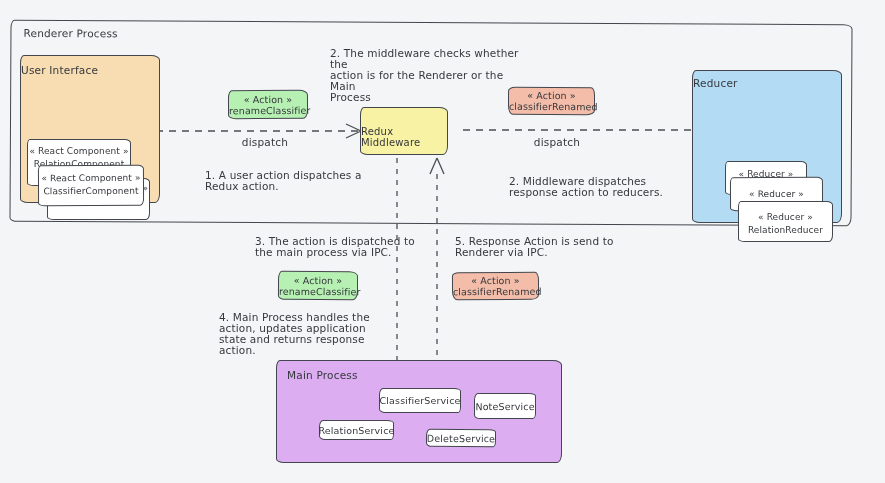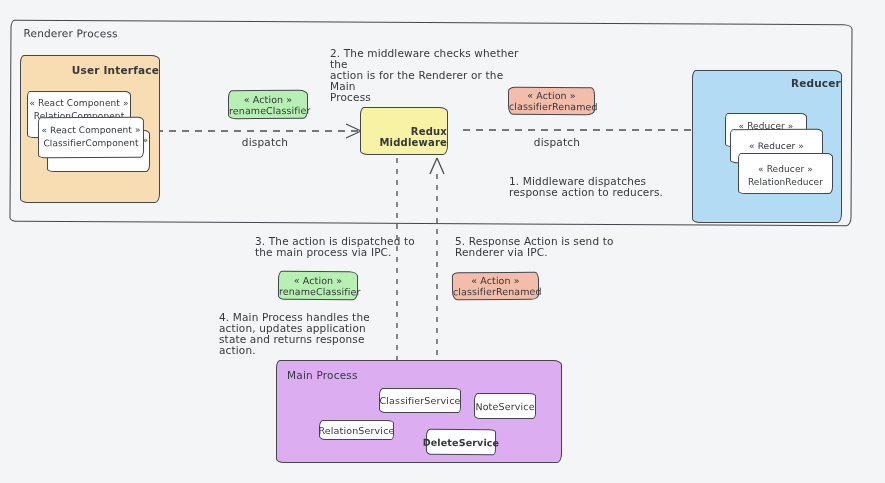--- a/index.html
+++ b/index.html
@@ -21,26 +21,26 @@
   .abs{position:absolute;}
   .sk{border:1.4px solid var(--ink);border-radius:4px 9px 5px 8px / 8px 5px 9px 4px;}
   .sk2{border:1.3px solid var(--ink);border-radius:7px 4px 8px 5px / 4px 8px 5px 9px;}
   .r1{transform:rotate(-.25deg);}
   .r2{transform:rotate(.3deg);}
   .hatch{background-image:repeating-linear-gradient(135deg, rgba(255,255,255,.55) 0 1.5px, transparent 1.5px 9px);}
   .hatch-lite{background-image:repeating-linear-gradient(135deg, rgba(255,255,255,.22) 0 2px, transparent 2px 14px);}
   .lbl{font-size:10.5px;letter-spacing:.2px;white-space:nowrap;}
   .ann{font-size:10.5px;line-height:11px;letter-spacing:.15px;white-space:pre-line;}
   .card{position:absolute;background:var(--card);border:1.3px solid var(--ink);
-        border-radius:3px 6px 4px 7px / 6px 4px 7px 3px;text-align:center;}
+        border-radius:3px 6px 4px 7px / 6px 4px 7px 3px;text-align:center;margin-top:48px;}
   .card .line{position:absolute;left:0;right:0;font-size:9px;letter-spacing:.1px;white-space:nowrap;}
   .svc{position:absolute;background:var(--card);border:1.3px solid var(--ink);
        border-radius:4px 7px 3px 6px / 7px 3px 6px 4px;display:flex;align-items:center;justify-content:center;
        font-size:9.5px;letter-spacing:.15px;white-space:nowrap;}
-  .shape-label{position:absolute;left:0;right:0;text-align:right;font-size:10.5px;letter-spacing:.2px;font-weight:bold;}
+  .shape-label{position:absolute;left:0;right:0;text-align:left;font-size:10.5px;letter-spacing:.2px;}
   .act{position:absolute;text-align:center;}
   .act .line{position:absolute;left:0;right:0;font-size:9.5px;letter-spacing:.1px;white-space:nowrap;}
   svg.conn{position:absolute;left:0;top:0;pointer-events:none;}
 </style>
 </head>
 <body>
 
 <div class="canvas">
 
   <svg class="conn" width="885" height="483" viewBox="0 0 885 483">
@@ -105,21 +105,23 @@
       <div class="line" style="top:23px;">RelationReducer</div>
     </div>
   </div>
 
   <div class="lbl abs" style="left:230px;top:136px;width:70px;text-align:center;">dispatch</div>
   <div class="lbl abs" style="left:522px;top:136px;width:70px;text-align:center;">dispatch</div>
 
   <div class="ann abs" style="left:330px;top:48px;width:200px;">2. The middleware checks whether the
 action is for the Renderer or the Main
 Process</div>
-  <div class="ann abs" style="left:509px;top:176px;width:170px;">1. Middleware dispatches
+  <div class="ann abs" style="left:205px;top:170px;width:180px;">1. A user action dispatches a
+Redux action.</div>
+  <div class="ann abs" style="left:509px;top:176px;width:170px;">2. Middleware dispatches
 response action to reducers.</div>
   <div class="ann abs" style="left:255px;top:236px;width:170px;">3. The action is dispatched to
 the main process via IPC.</div>
   <div class="ann abs" style="left:455px;top:236px;width:170px;">5. Response Action is send to
 Renderer via IPC.</div>
   <div class="ann abs" style="left:219px;top:312px;width:160px;">4. Main Process handles the
 action, updates application
 state and returns response
 action.</div>
 
@@ -138,18 +140,18 @@
 
     <div class="svc" style="left:102px;top:27px;width:82px;height:25px;">
       <span>ClassifierService</span>
     </div>
     <div class="svc r1" style="left:197px;top:32px;width:62px;height:26px;">
       <span>NoteService</span>
     </div>
     <div class="svc" style="left:42px;top:59px;width:75px;height:20px;">
       <span>RelationService</span>
     </div>
-    <div class="svc r2" style="left:149px;top:68px;width:70px;height:26px;font-weight:bold;">
+    <div class="svc r2" style="left:149px;top:68px;width:70px;height:18px;">
       <span>DeleteService</span>
     </div>
   </div>
 
 </div>
 
 </body></html>

